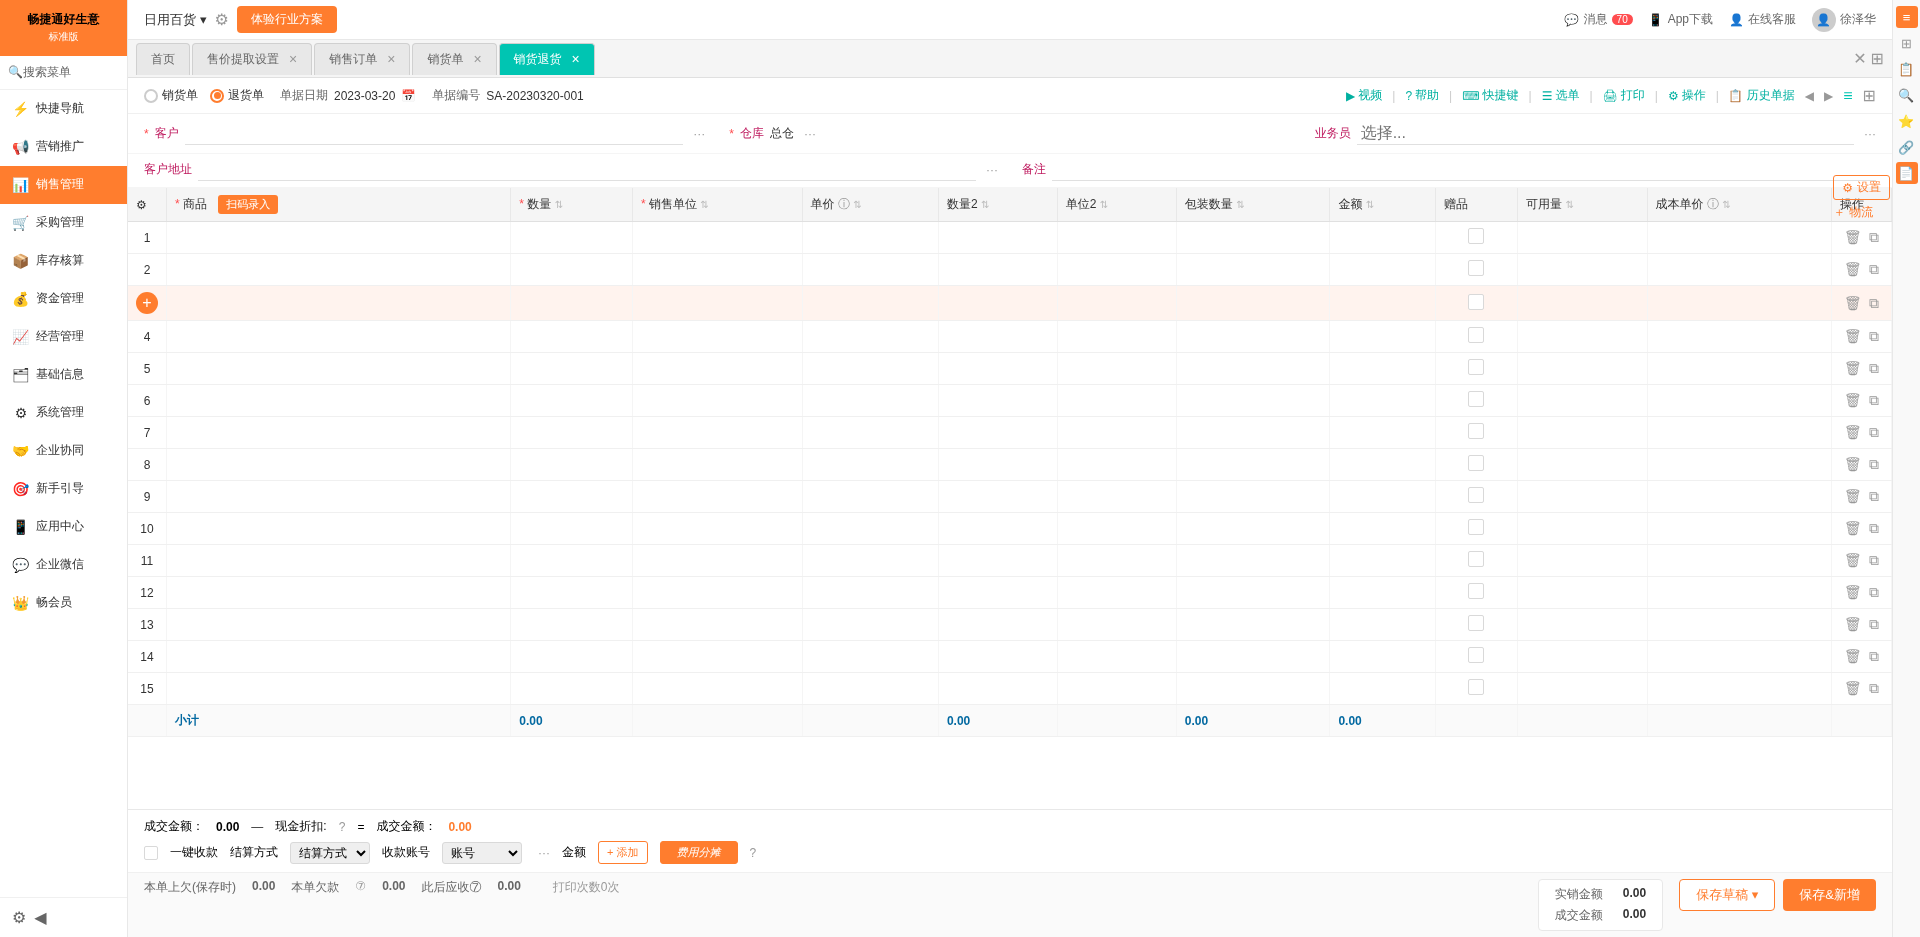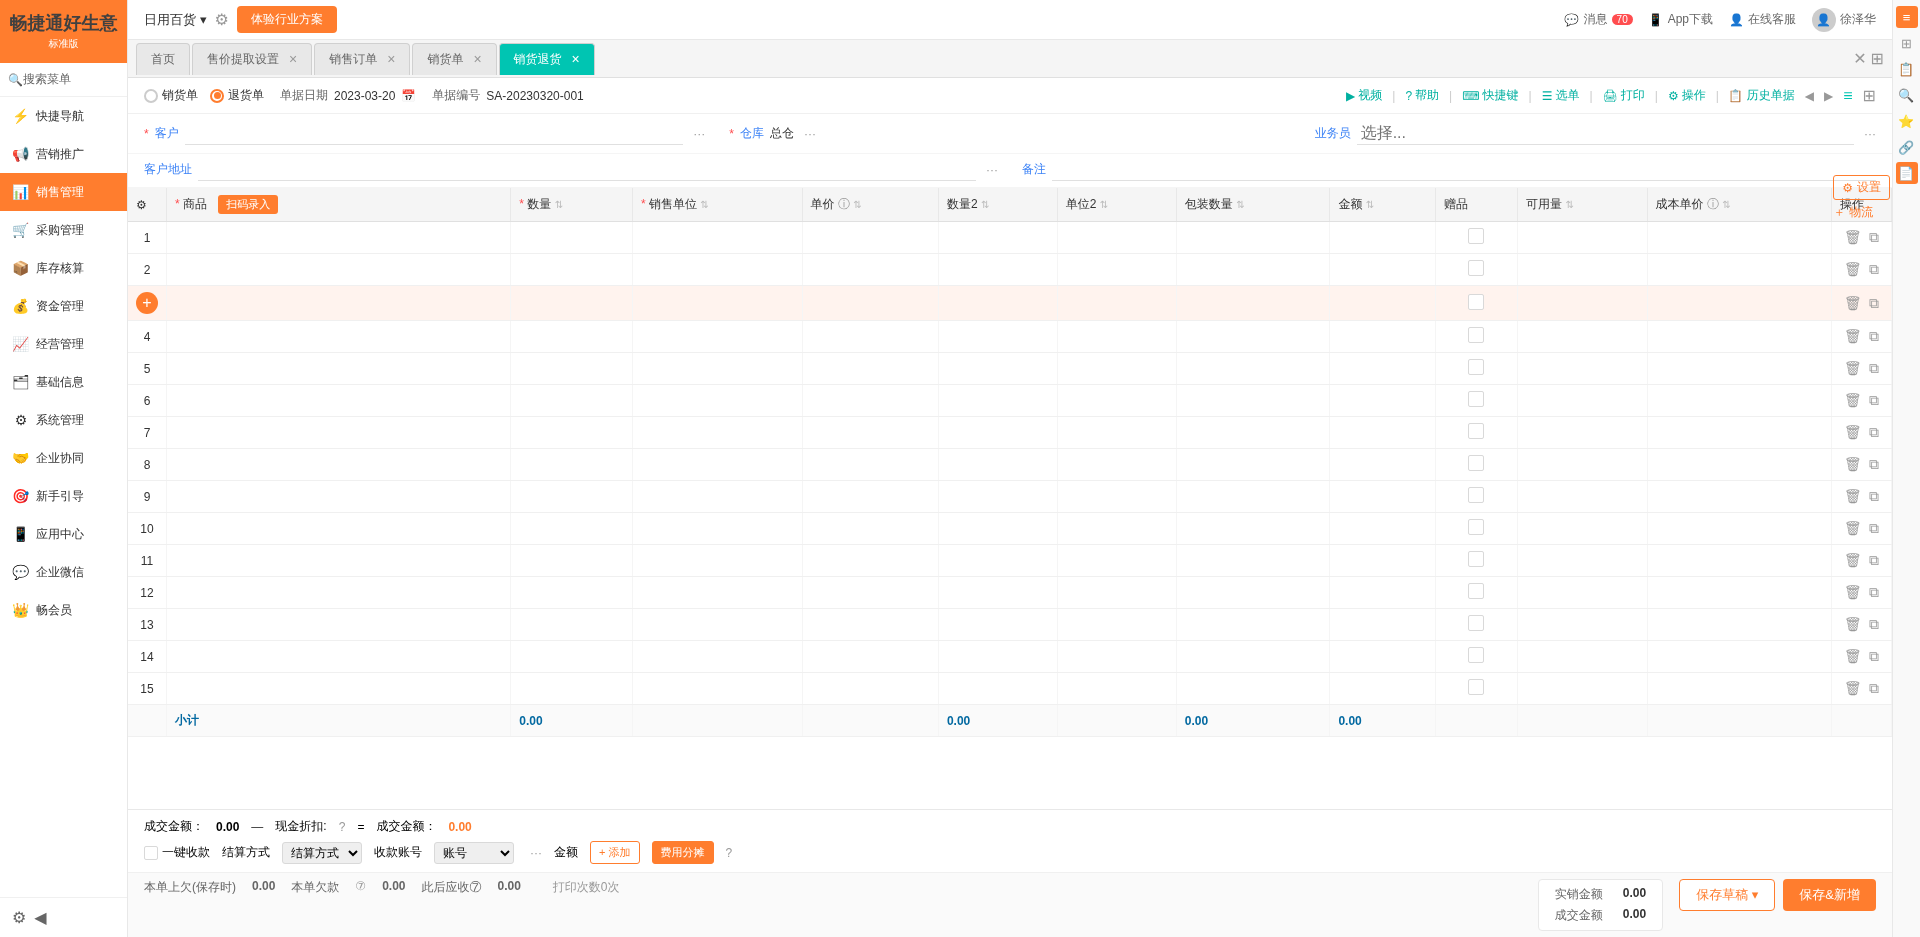--- a/index.html
+++ b/index.html
@@ -1,21 +1,21 @@
 <!DOCTYPE html>
 <html><head>
   <meta charset="utf-8">
   <style>
     * { box-sizing: border-box; margin: 0; padding: 0; }
     body { font-family: 'Microsoft YaHei', Arial, sans-serif; font-size: 12px; background: #f5f5f5; display: flex; height: 937px; overflow: hidden; }
 
     
     .sidebar { width: 128px; background: #fff; display: flex; flex-direction: column; border-right: 1px solid #e8e8e8; flex-shrink: 0; }
     .sidebar-logo { background: #ff7d2e; padding: 12px 8px; text-align: center; }
-    .sidebar-logo-text { color: #404040; font-size: 18px; font-weight: bold; line-height: 1.3; }
+    .sidebar-logo-text { color: #000000; font-size: 12px; font-weight: bold; line-height: 1.3; }
     .sidebar-logo-sub { color: #fff; font-size: 10px; margin-top: 2px; }
     .sidebar-search { display: flex; align-items: center; padding: 8px; border-bottom: 1px solid #f0f0f0; cursor: pointer; color: #666; font-size: 12px; }
     .sidebar-item { display: flex; align-items: center; padding: 10px 12px; cursor: pointer; color: #333; font-size: 12px; gap: 6px; }
     .sidebar-item.active { background: #ff7d2e; color: #fff; }
     .sidebar-item .item-icon { width: 18px; height: 18px; display: flex; align-items: center; justify-content: center; font-size: 14px; flex-shrink: 0; }
     .sidebar-bottom { margin-top: auto; display: flex; align-items: center; padding: 10px 12px; border-top: 1px solid #f0f0f0; gap: 8px; }
     .sidebar-bottom-icon { font-size: 16px; cursor: pointer; color: #666; }
 
     
     .main { flex: 1; display: flex; flex-direction: column; overflow: hidden; }
@@ -52,21 +52,21 @@
     .form-field label { color: #666; white-space: nowrap; }
     .header-tools { margin-left: auto; display: flex; align-items: center; gap: 10px; font-size: 12px; color: #00b0a0; }
     .header-tools span { cursor: pointer; display: flex; align-items: center; gap: 3px; }
     .header-tools .divider { color: #ccc; }
     .btn-small { font-size: 11px; padding: 3px 8px; border-radius: 3px; cursor: pointer; border: 1px solid #d9d9d9; background: #fff; color: #666; }
     .btn-small.orange { background: #fff; border-color: #ff7d2e; color: #ff7d2e; }
 
     
     .customer-row { padding: 8px 16px; display: flex; align-items: center; gap: 24px; border-bottom: 1px solid #f5f5f5; }
     .field-group { display: flex; align-items: center; gap: 6px; font-size: 12px; flex: 1; }
-    .field-group label { color: #3b82f6; white-space: nowrap; }
+    .field-group label { color: #be185d; white-space: nowrap; }
     .field-input { flex: 1; border: none; border-bottom: 1px solid #e0e0e0; padding: 2px 4px; font-size: 16px; outline: none; color: #333; min-width: 80px; }
     .field-dots { color: #999; font-size: 12px; cursor: pointer; margin-left: 4px; }
 
     
     .table-container { flex: 1; overflow: auto; }
     .data-table { width: 100%; border-collapse: collapse; font-size: 12px; }
     .data-table th { background: #f5f5f5; padding: 7px 8px; text-align: left; border-bottom: 1px solid #e0e0e0; border-right: 1px solid #e8e8e8; white-space: nowrap; color: #333; font-weight: normal; }
     .data-table th .sort-icon { color: #bbb; font-size: 10px; }
     .data-table td { padding: 6px 8px; border-bottom: 1px solid #f0f0f0; border-right: 1px solid #f5f5f5; color: #333; height: 32px; }
     .data-table tr.active-row td { background: #fff3ee; }
@@ -92,24 +92,24 @@
     .right-tools { width: 28px; background: #f9f9f9; border-left: 1px solid #e8e8e8; display: flex; flex-direction: column; align-items: center; padding: 6px 0; gap: 4px; }
     .right-tool-btn { width: 22px; height: 22px; display: flex; align-items: center; justify-content: center; font-size: 13px; color: #999; cursor: pointer; border-radius: 3px; }
     .right-tool-btn.active { background: #ff7d2e; color: #fff; }
 
     
     .settings-btn { display: flex; align-items: center; gap: 4px; font-size: 12px; color: #ff7d2e; cursor: pointer; border: 1px solid #ff7d2e; padding: 3px 8px; border-radius: 3px; }
     .physical-btn { display: flex; align-items: center; gap: 4px; font-size: 12px; color: #ff7d2e; cursor: pointer; }
 
     .inline-text-input { border: none; outline: none; font-size: 12px; background: transparent; width: 100%; color: #333; }
 
-    .fee-btn { background: #fff; border: 1px solid #e0e0e0; color: #333; padding: 3px 8px; border-radius: 3px; font-size: 11px; cursor: pointer; }
+    .fee-btn { background: #fff; border: 1px solid #e0e0e0; color: #333; padding: 3px 16px; border-radius: 3px; font-size: 11px; cursor: pointer; font-style: italic; }
     .fee-btn.active { background: #ff7d2e; color: #fff; border-color: #ff7d2e; }
 
-    .checkbox-area { display: flex; align-items: center; gap: 4px; }
+    .checkbox-area { display: flex; align-items: center; gap: 12px; }
     .cb { width: 14px; height: 14px; border: 1px solid #d9d9d9; border-radius: 2px; display: inline-block; background: #fff; }
 
     .th-icon { cursor: pointer; color: #999; }
   </style>
 </head>
 <body>
 
 <div class="sidebar">
   <div class="sidebar-logo">
     <div class="sidebar-logo-text">畅捷通好生意</div>

